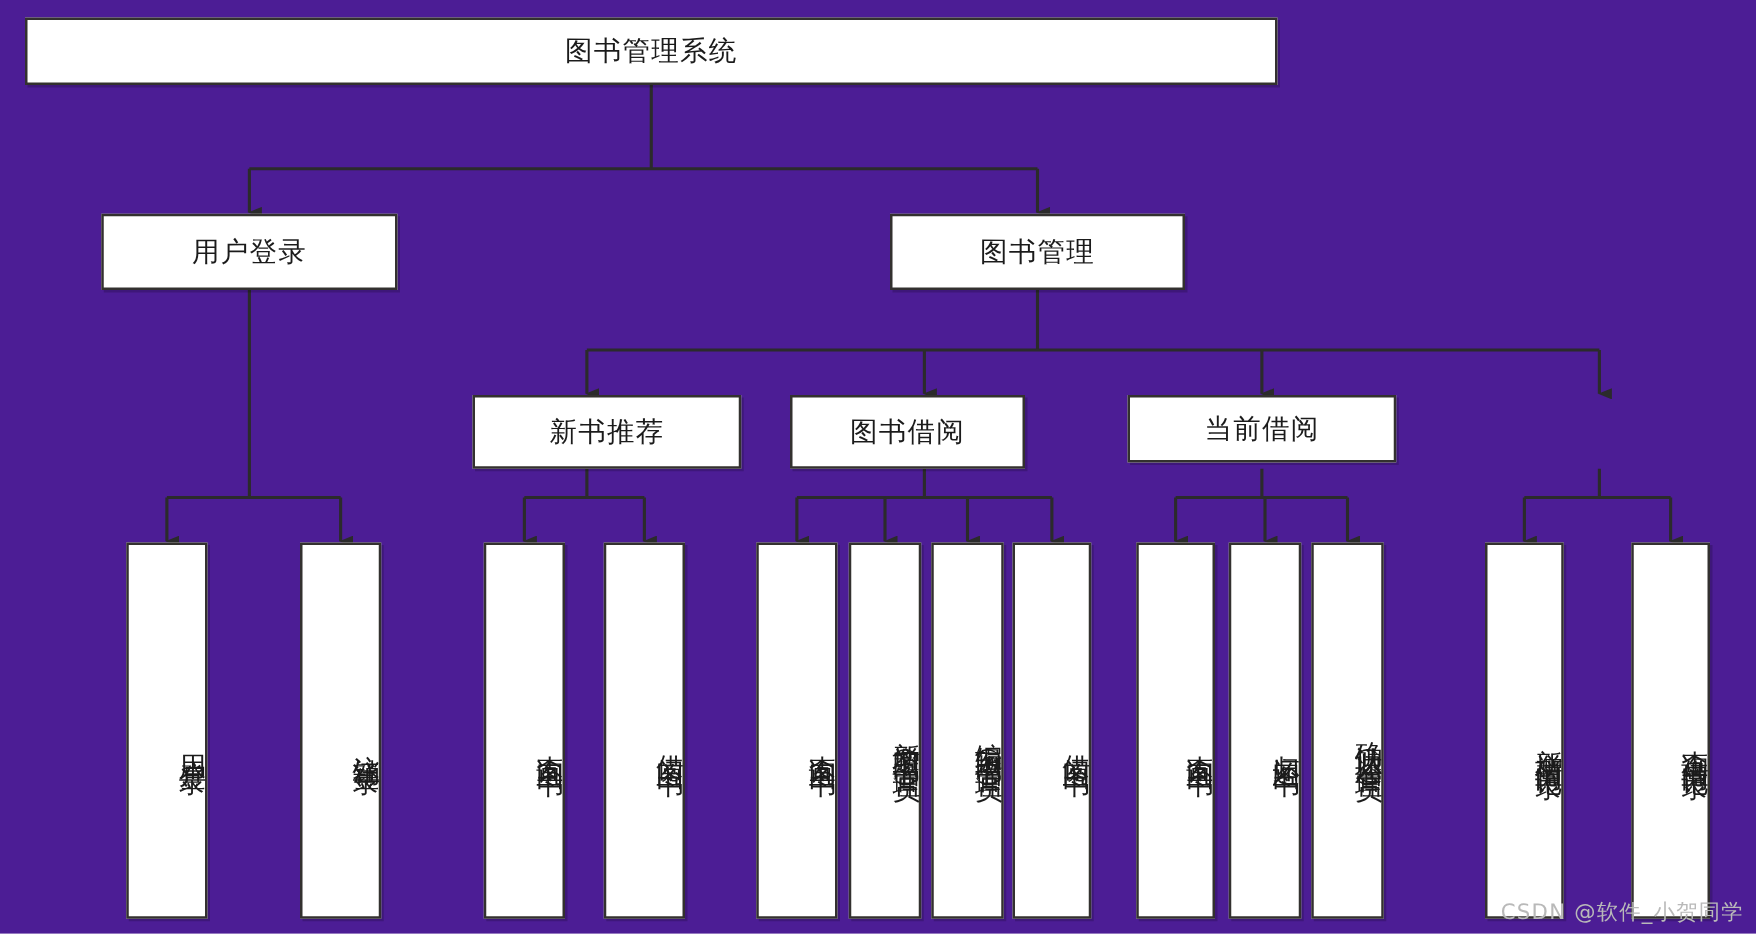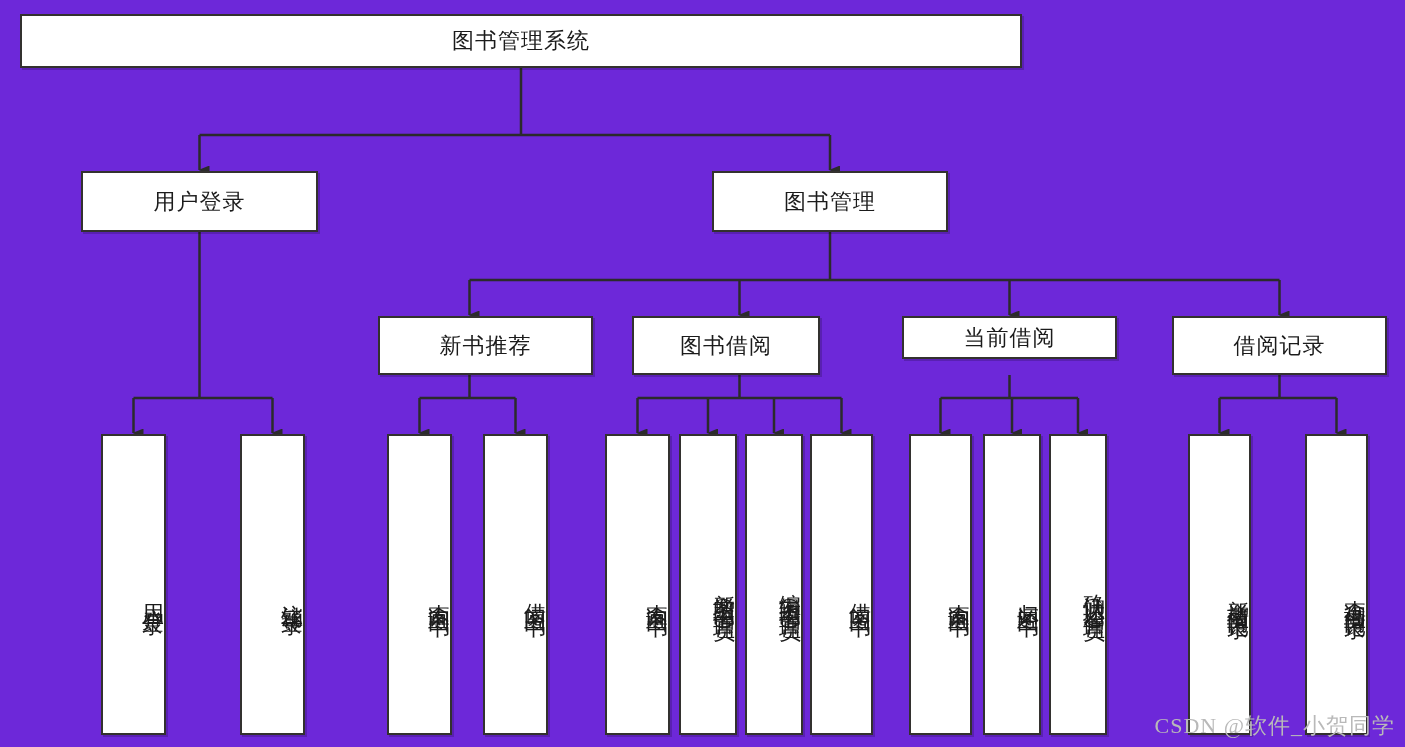--- a/index.html
+++ b/index.html
@@ -8,23 +8,22 @@
     padding: 0;
     background: #ffffff;
   }
   body {
     font-family: "DejaVu Sans", "Liberation Sans", sans-serif;
   }
   #diagram-root {
     position: relative;
     width: 1405px;
     height: 747px;
-    background: #6d28d9;
+    background: #4c1d95;
     overflow: hidden;
-    font-family: Liberation Serif, serif;
   }
   #diagram-svg {
     position: absolute;
     left: 0;
     top: 0;
     width: 1405px;
     height: 747px;
   }
   .node {
     position: absolute;
@@ -53,21 +52,21 @@
     white-space: pre-wrap;
   }
   .node.vertical .node-label {
     writing-mode: vertical-rl;
     text-orientation: upright;
   }
   #watermark {
     position: absolute;
     right: 10px;
     bottom: 6px;
-    font-size: 22px;
+    font-size: 17px;
     color: #b9b9b9;
     letter-spacing: 1px;
     user-select: none;
     white-space: nowrap;
   }
 </style>
 </head>
 <body>
 
 <div id="diagram-root">
@@ -125,25 +124,22 @@
   <div class="node" style="left: 712px; top: 171px; width: 236px; height: 61px;">
     <span class="node-label">图书管理</span>
   </div>
 
   <div class="node" style="left: 362px; top: 316px; width: 215px; height: 59px; margin-left: 16px;">
     <span class="node-label">新书推荐</span>
   </div>
   <div class="node" style="left: 632px; top: 316px; width: 188px; height: 59px;">
     <span class="node-label">图书借阅</span>
   </div>
-  <div class="node" style="left: 902px; top: 316px; width: 215px; height: 43px;">
+  <div class="node" style="left: 902px; top: 316px; width: 215px; height: 54px;">
     <span class="node-label">当前借阅</span>
-  </div>
-  <div class="node" style="left: 1172px; top: 316px; width: 215px; height: 59px;">
-    <span class="node-label">借阅记录</span>
   </div>
 
   <div class="node vertical" style="left: 101px; top: 434px; width: 65px; height: 301px;">
     <span class="node-label">用户登录</span>
   </div>
   <div class="node vertical" style="left: 240px; top: 434px; width: 65px; height: 301px;">
     <span class="node-label">注销登录</span>
   </div>
   <div class="node vertical" style="left: 387px; top: 434px; width: 65px; height: 301px;">
     <span class="node-label">查询图书</span>

